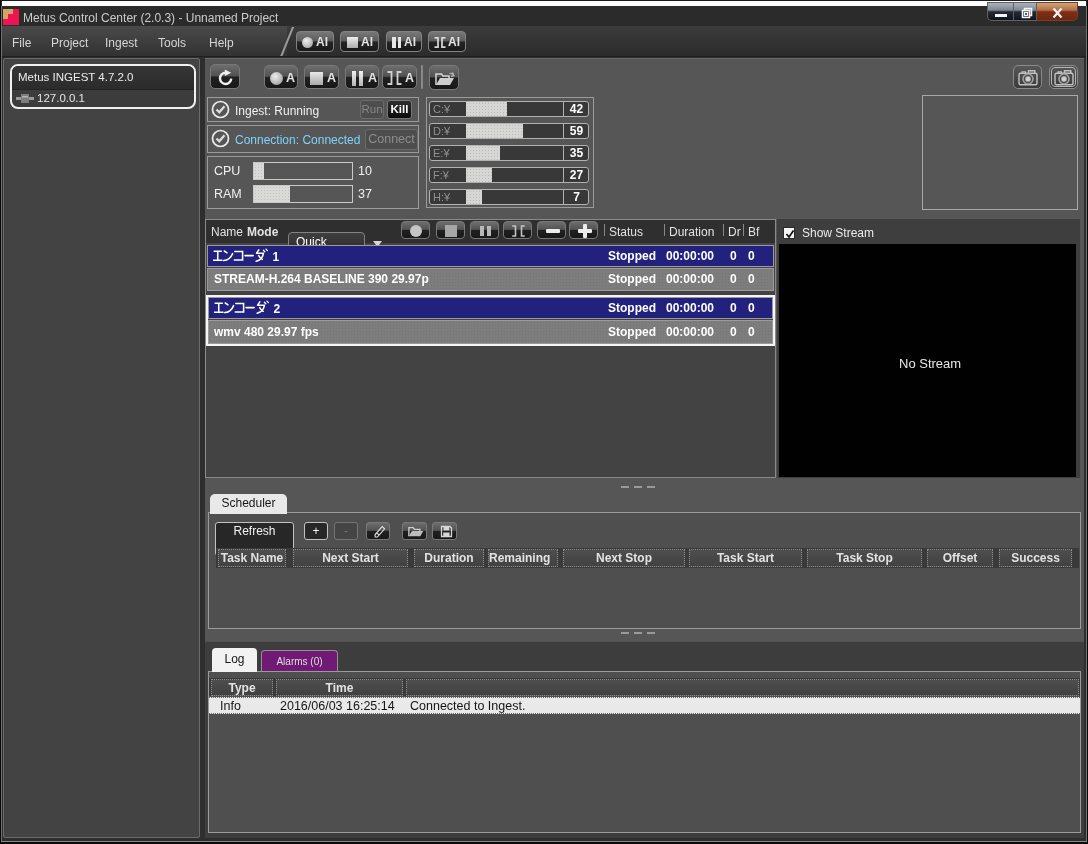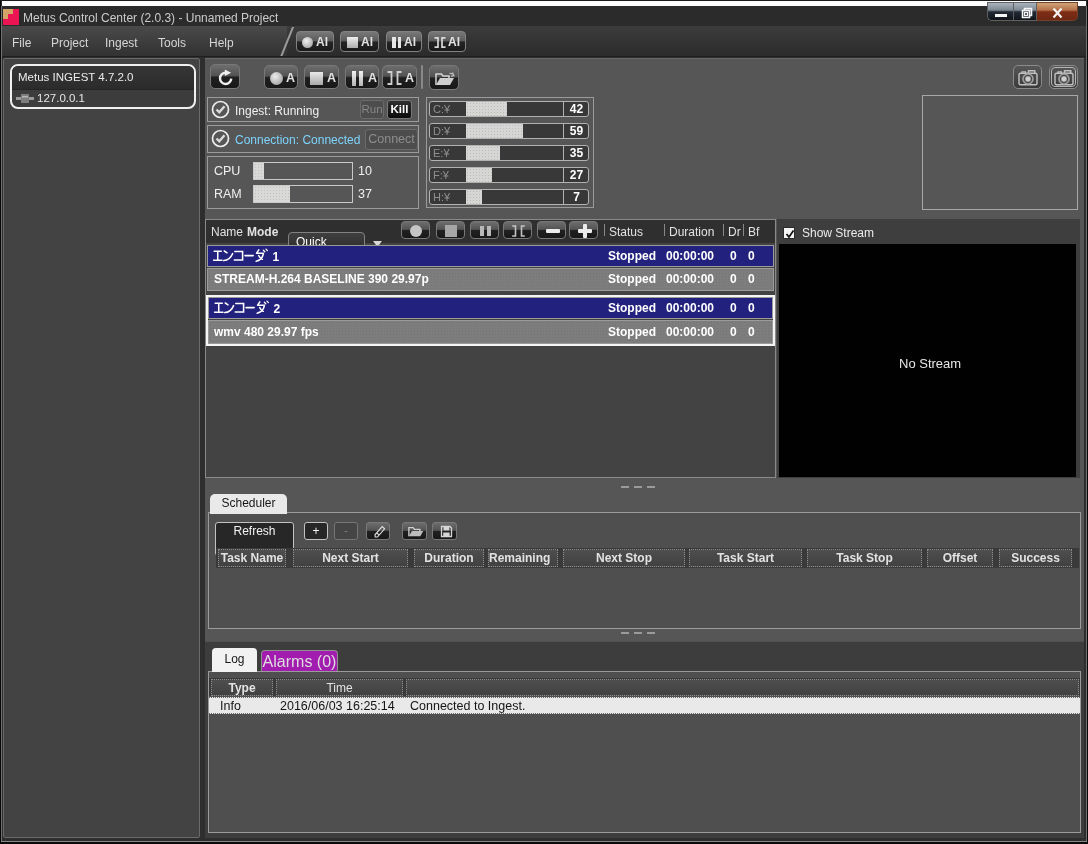--- a/index.html
+++ b/index.html
@@ -337,26 +337,26 @@
     <div class="abs" style="left:927px;top:549px;width:66px;height:18px;background:linear-gradient(#4e4e4e,#414141);border:1px dotted #8d8d8d;text-align:center;line-height:17px;font-size:12px;font-weight:600;color:#e2e2e2;white-space:nowrap;overflow:hidden">Offset</div>
     <div class="abs" style="left:999px;top:549px;width:73px;height:18px;background:linear-gradient(#4e4e4e,#414141);border:1px dotted #8d8d8d;text-align:center;line-height:17px;font-size:12px;font-weight:600;color:#e2e2e2;white-space:nowrap;overflow:hidden">Success</div>
   </div>
 
 <div class="abs" style="left:621px;top:632px;width:8px;height:2px;background:#9a9a9a"></div>
 <div class="abs" style="left:634px;top:632px;width:8px;height:2px;background:#9a9a9a"></div>
 <div class="abs" style="left:647px;top:632px;width:8px;height:2px;background:#9a9a9a"></div>
 
 <div class="abs" style="left:205px;top:641px;width:879px;height:197px;background:#3d3d3d;border-top:1px solid #525252"></div>
 <div class="abs" style="left:208px;top:671px;width:873px;height:162px;background:#4f4f4f;border:1px solid #9b9b9b"></div>
-<div class="abs" style="left:261px;top:650px;width:77px;height:21px;background:#a21caf;border:1px solid #909090;border-bottom:none;border-radius:4px 4px 0 0;text-align:center;line-height:21px;font-size:16px;color:#dedede">Alarms (0)</div>
+<div class="abs" style="left:261px;top:650px;width:77px;height:21px;background:#701a75;border:1px solid #909090;border-bottom:none;border-radius:4px 4px 0 0;text-align:center;line-height:21px;font-size:10px;color:#dedede">Alarms (0)</div>
 <div class="abs" style="left:212px;top:648px;width:45px;height:23.5px;background:#f2f2f2;border-radius:4px 4px 0 0;text-align:center;line-height:23px;font-size:12px;color:#161616">Log</div>
 <div id="loghdr">
     <div class="abs" style="left:209px;top:678px;width:871px;height:18px;background:#3a3a3a"></div>
     <div class="abs" style="left:211px;top:679px;width:62px;height:17px;background:linear-gradient(#4e4e4e,#414141);border:1px dotted #8d8d8d;text-align:center;line-height:16px;font-size:12px;font-weight:700;color:#e2e2e2">Type</div>
-    <div class="abs" style="left:276px;top:679px;width:127px;height:17px;background:linear-gradient(#4e4e4e,#414141);border:1px dotted #8d8d8d;text-align:center;line-height:16px;font-size:12px;font-weight:400;color:#e2e2e2">Time</div>
+    <div class="abs" style="left:276px;top:679px;width:127px;height:17px;background:linear-gradient(#4e4e4e,#414141);border:1px dotted #8d8d8d;text-align:center;line-height:16px;font-size:12px;font-weight:700;color:#e2e2e2">Time</div>
     <div class="abs" style="left:406px;top:679px;width:673px;height:17px;background:linear-gradient(#4e4e4e,#414141);border:1px dotted #8d8d8d;text-align:center;line-height:16px;font-size:12px;font-weight:600;color:#e2e2e2"></div>
   </div>
 <div class="abs" style="left:209px;top:697px;width:871px;height:17px;background:#e9e9e9;border-top:1px dotted #666;border-bottom:1px dotted #666"></div>
 <div class="abs txt" style="left:220px;top:699px;color:#151515;font-size:12.5px">Info</div>
 <div class="abs txt" style="left:280px;top:699px;color:#151515;font-size:12.5px">2016/06/03 16:25:14</div>
 <div class="abs txt" style="left:410px;top:699px;color:#151515;font-size:12.5px">Connected to Ingest.</div>
 
 <div class="abs" style="left:0;top:0;width:1px;height:844px;background:#080808"></div>
 <div class="abs" style="left:1px;top:6px;width:1px;height:837px;background:#717171"></div>
 <div class="abs" style="left:1087px;top:0;width:1px;height:844px;background:#080808"></div>

